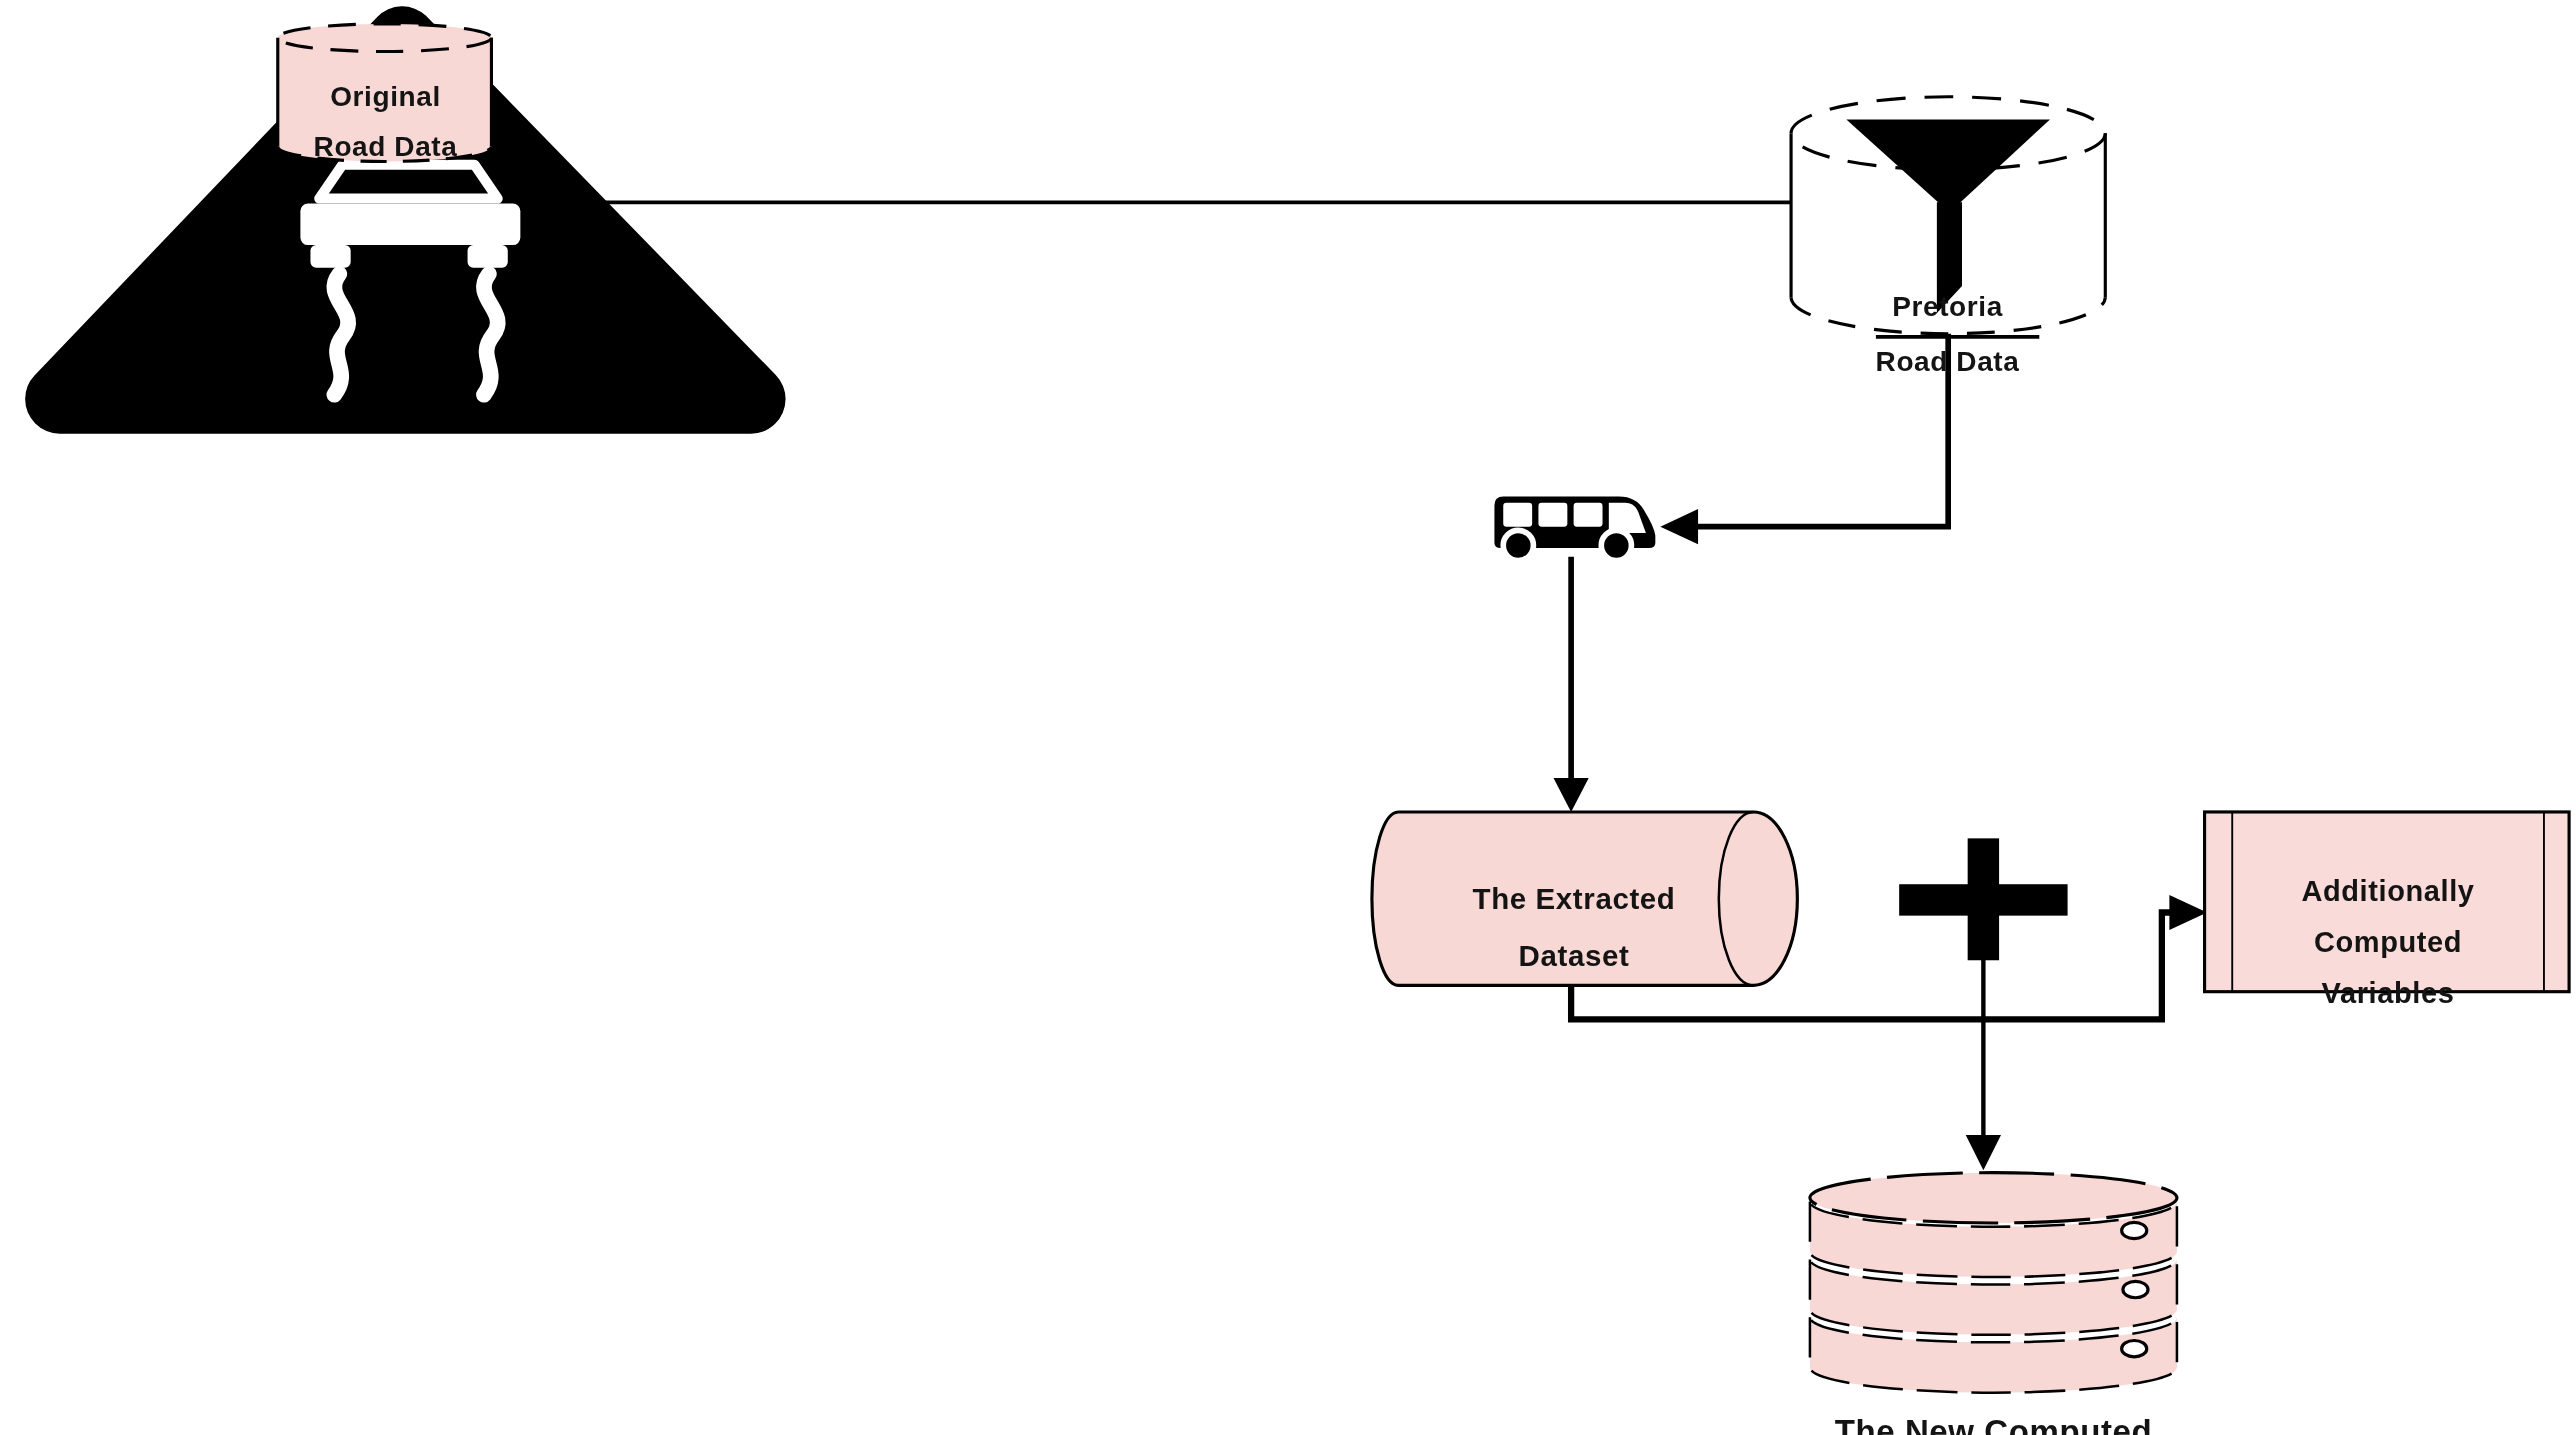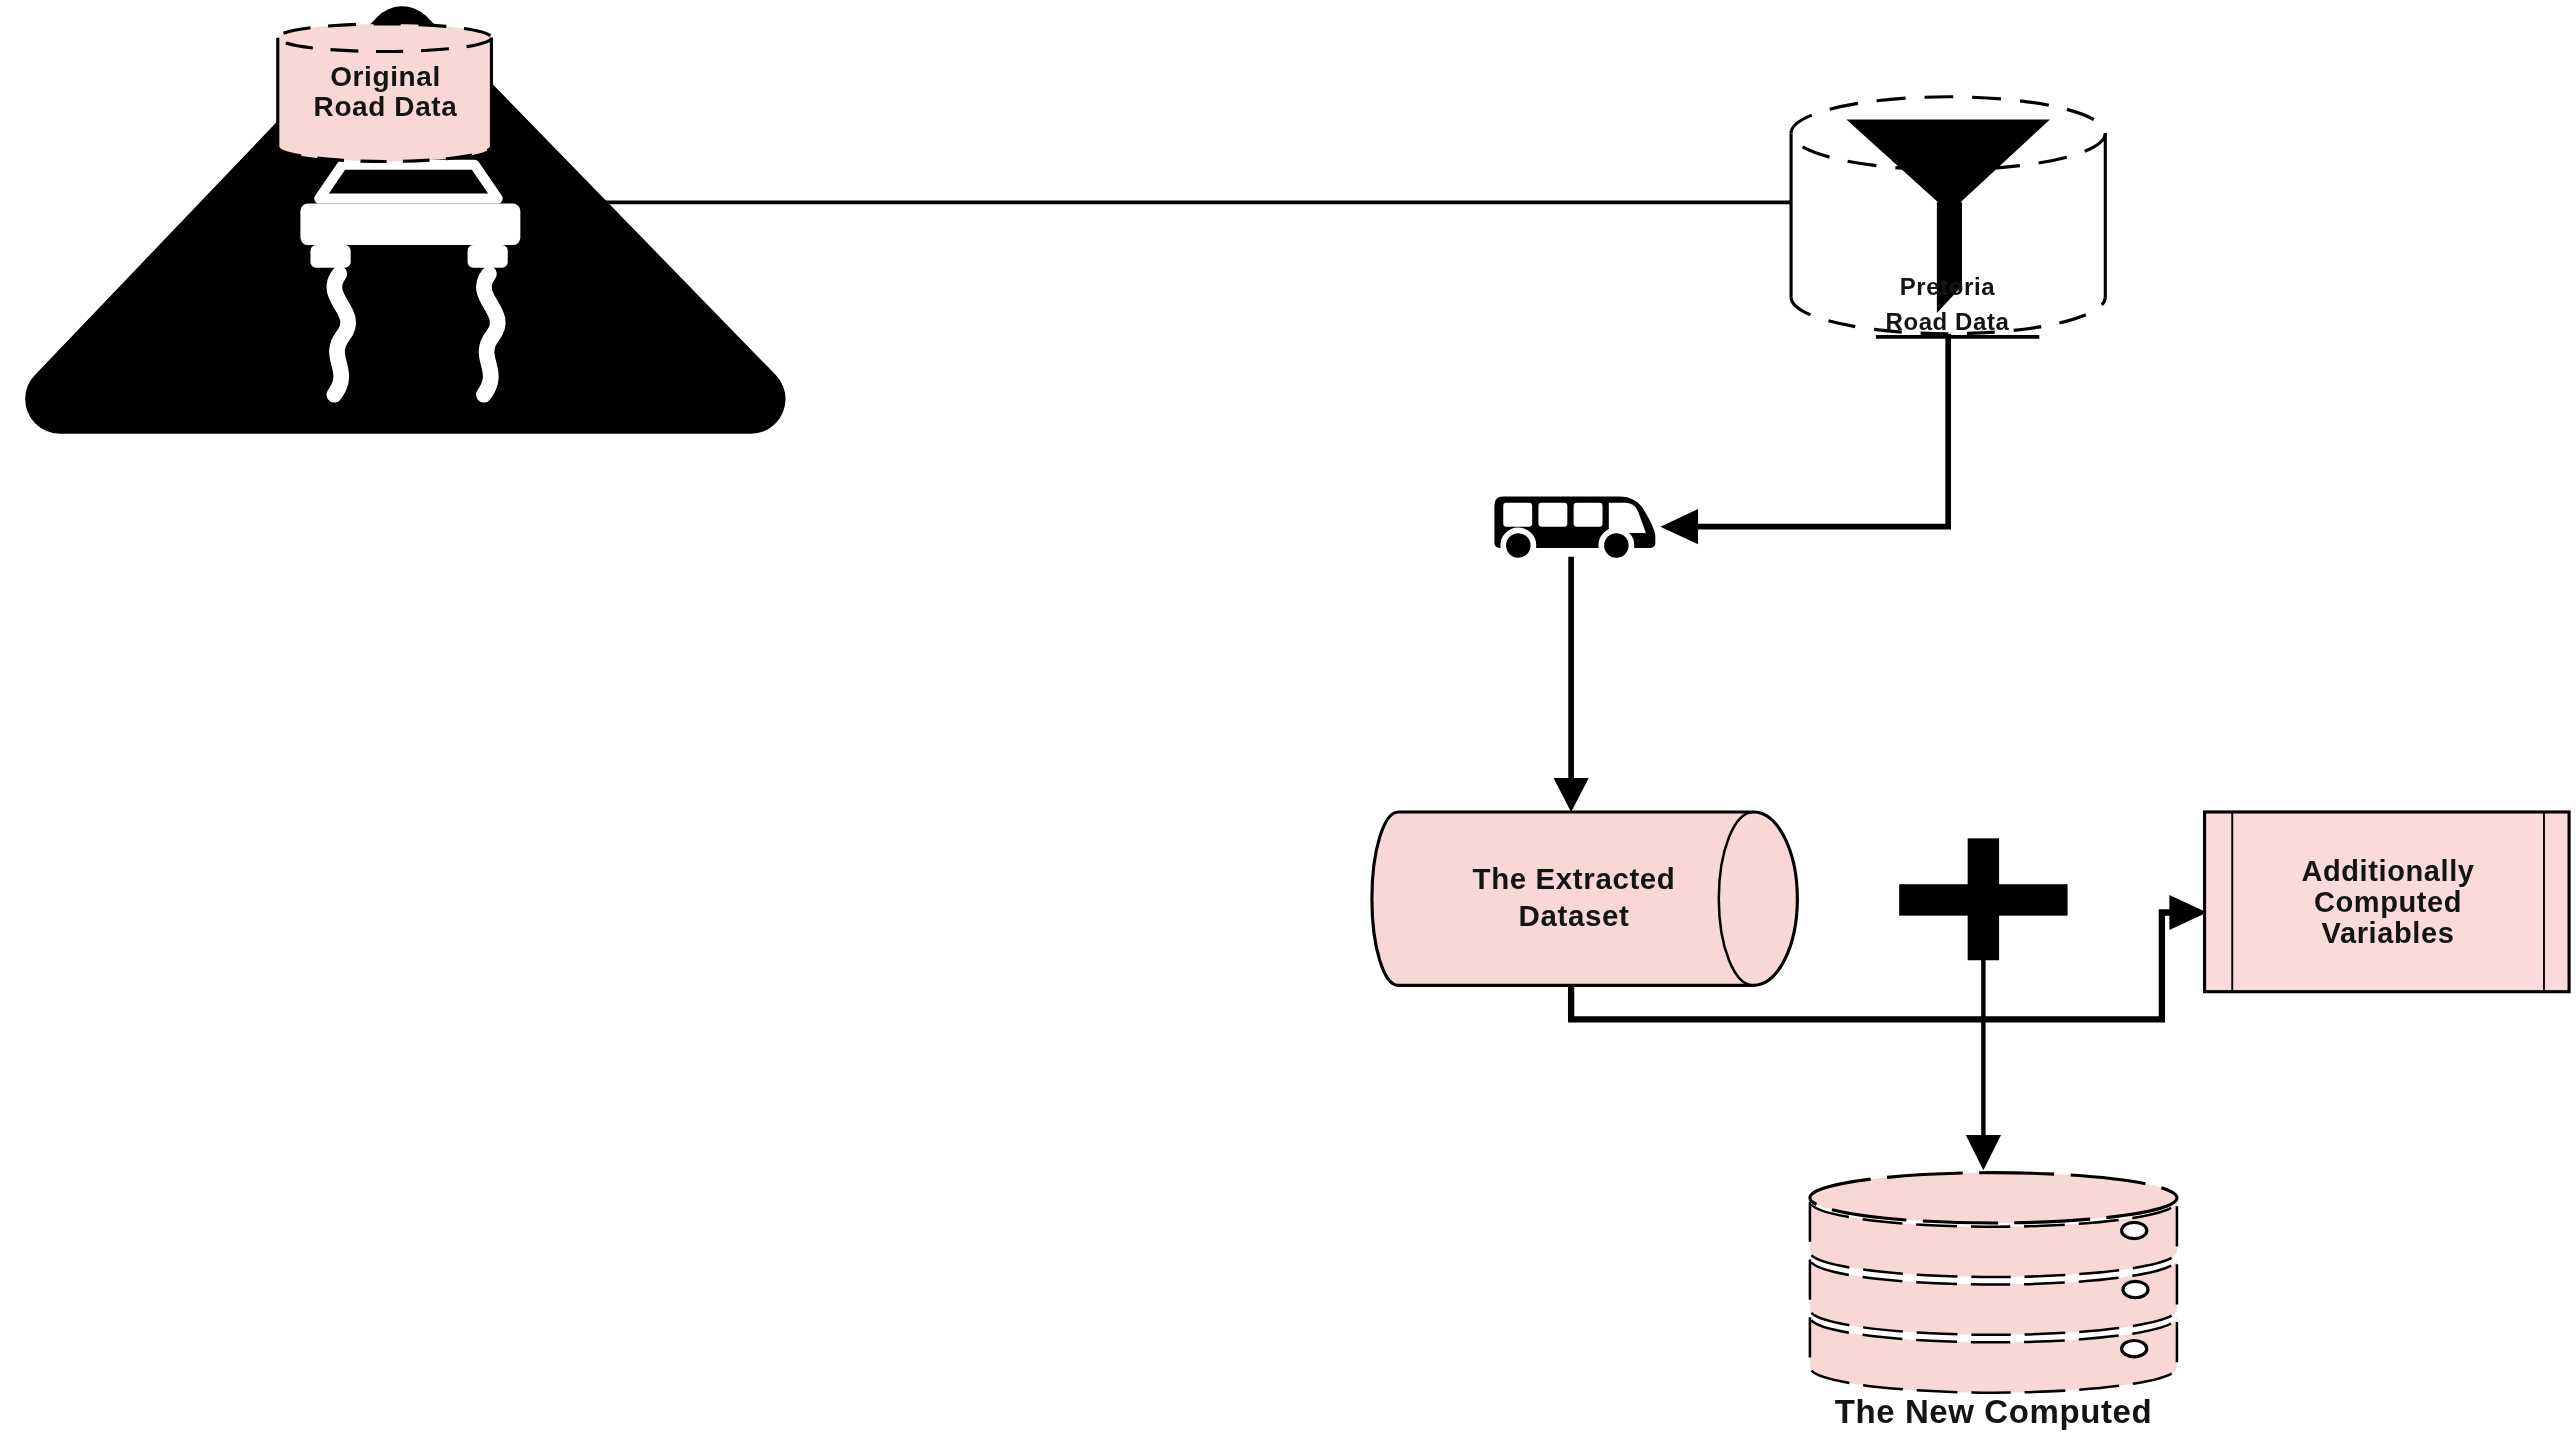--- a/index.html
+++ b/index.html
@@ -18,23 +18,23 @@
     font-family:"Liberation Sans", sans-serif;
   }
   #diagram-svg{position:absolute;left:0;top:0;}
   .lbl{
     position:absolute;
     text-align:center;
     font-weight:bold;
     color:var(--text);
     letter-spacing:0.6px;
   }
-  .lbl .ln{display:block;}
+  .lbl .ln{display:block;margin-top:20px;}
   #original-label{left:266px;top:62px;width:239px;font-size:28px;line-height:30px;}
-  #pretoria-label{left:1822px;top:269px;width:251px;font-size:24px;line-height:35px;}
+  #pretoria-label{left:1822px;top:269px;width:251px;font-size:28px;line-height:35px;}
   #extracted-label{left:1417px;top:860px;width:314px;font-size:29.5px;line-height:37px;}
   #additionally-label{left:2232px;top:856px;width:312px;font-size:29px;line-height:31px;}
   #newdataset-label{left:1805px;top:1394px;width:377px;font-size:33px;line-height:36px;}
 </style>
 </head>
 <body>
 
 <div id="canvas">
 
 <svg id="diagram-svg" width="2576" height="1436" viewBox="0 0 4099 2285">

